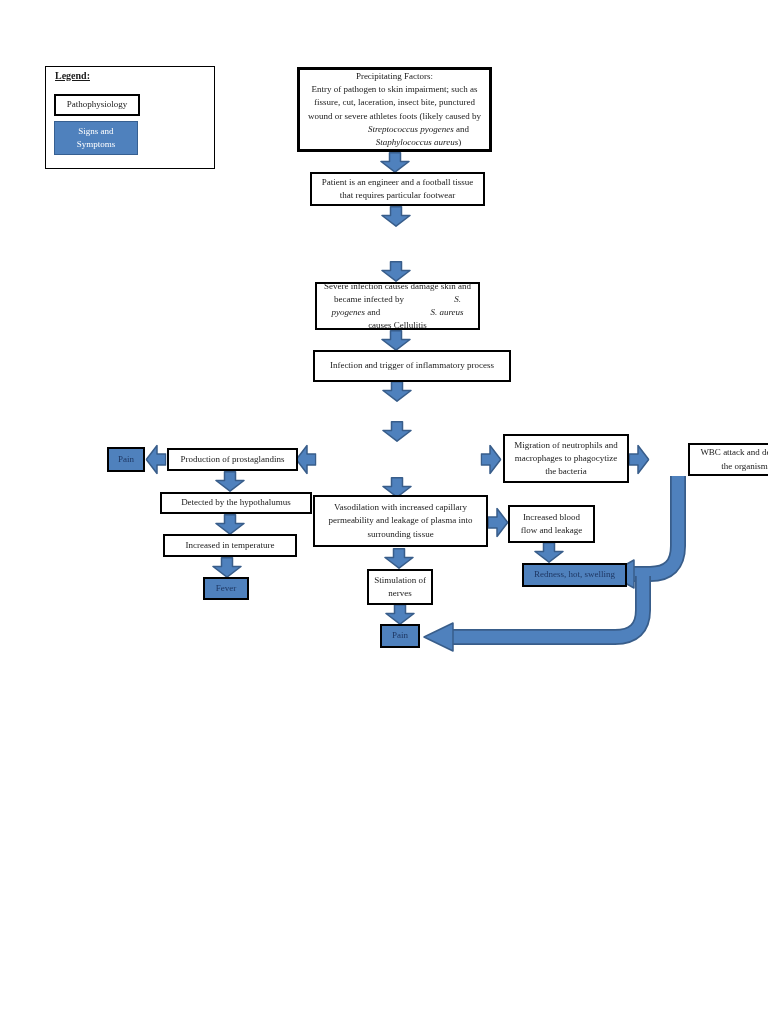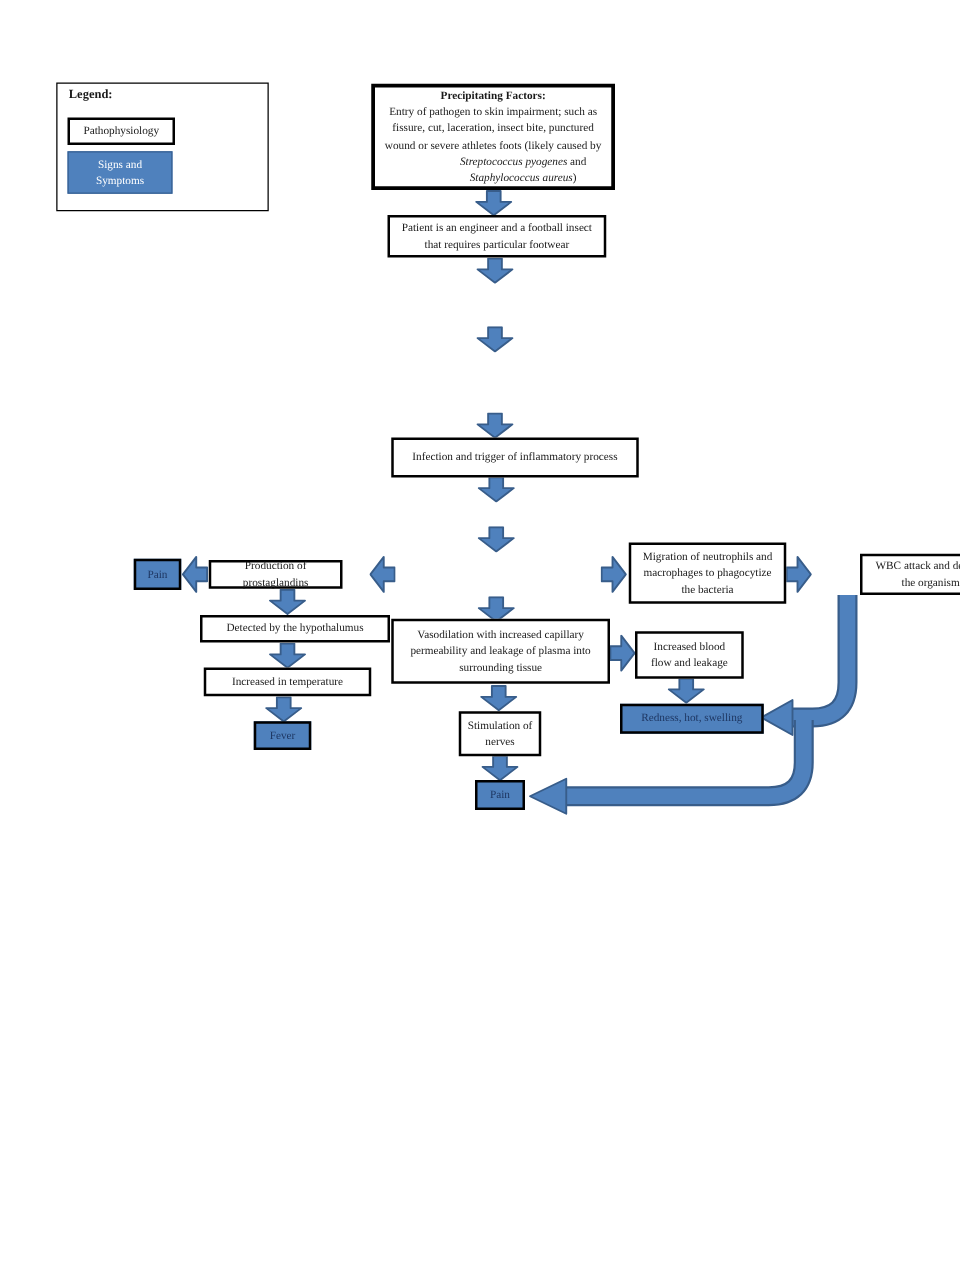--- a/index.html
+++ b/index.html
@@ -9,28 +9,28 @@
     overflow:hidden;
   }
   .node{
     position:absolute;box-sizing:border-box;background:#ffffff;
     border:2.5px solid #000000;display:flex;flex-direction:column;
     align-items:center;justify-content:center;text-align:center;
     font-size:9px;line-height:1.45;padding:1px 4px;z-index:2;
   }
   .node.thick{border-width:3px;}
   .node.blue{background:#4f81bd;color:#1f3864;}
-  .node .ttl{font-weight:bold;}
+  .node .ttl{font-weight:normal;}
   .it{font-style:italic;margin-left:48px;}
   .legend-frame{
     position:absolute;box-sizing:border-box;border:1px solid #000000;
     background:#ffffff;z-index:2;
   }
   .legend-title{
-    position:absolute;font-weight:bold;
+    position:absolute;font-weight:bold;text-decoration:underline;
     font-size:10px;z-index:3;
   }
   .legend-blue{
     background:#4f81bd;color:#ffffff;border:1.5px solid #365f91;
   }
   .barrow{position:absolute;z-index:1;line-height:0;}
   svg{display:block;}
   #elbow-layer{position:absolute;left:0;top:0;z-index:1;}
 </style>
 </head>
@@ -59,32 +59,35 @@
   <div class="node legend-blue" style="left:54px;top:121px;width:84px;height:34px">
     <span>Signs and Symptoms</span>
   </div>
 
   <div class="node thick" style="left:297px;top:67px;width:195px;height:85px">
     <div class="ttl">Precipitating Factors:</div>
     <div><span>Entry of pathogen to skin impairment; such as fissure, cut, laceration, insect bite, punctured wound or severe athletes foots (likely caused by </span><span class="it">Streptococcus pyogenes</span><span> and </span><span class="it">Staphylococcus aureus</span><span>)</span></div>
   </div>
 
   <div class="node" style="left:310px;top:172px;width:175px;height:34px">
-    <span>Patient is an engineer and a football insect that requires particular footwear</span>
-  </div>
-
-
+    <span>Patient is an engineer and a football tissue that requires particular footwear</span>
+  </div>
+
+
+  <div class="node" style="left:315px;top:282px;width:165px;height:48px">
+    <div><span>Severe infection causes damage skin and became infected by </span><span class="it">S. pyogenes</span><span> and </span><span class="it">S. aureus</span><span> causes Cellulitis</span></div>
+  </div>
 
   <div class="node" style="left:313px;top:350px;width:198px;height:32px">
     <span>Infection and trigger of inflammatory process</span>
   </div>
 
 
 
-  <div class="node" style="left:167px;top:448px;width:107px;height:23px">
+  <div class="node" style="left:167px;top:448px;width:131px;height:23px">
     <span>Production of prostaglandins</span>
   </div>
   <div class="node blue" style="left:107px;top:447px;width:38px;height:25px">
     <span>Pain</span>
   </div>
   <div class="node" style="left:160px;top:492px;width:152px;height:22px">
     <span>Detected by the hypothalumus</span>
   </div>
   <div class="node" style="left:163px;top:534px;width:134px;height:23px">
     <span>Increased in temperature</span>
@@ -99,21 +102,21 @@
   <div class="node" style="left:688px;top:443px;width:113px;height:33px">
     <span>WBC attack and destroy the organism</span>
   </div>
 
   <div class="node" style="left:313px;top:495px;width:175px;height:52px">
     <span>Vasodilation with increased capillary permeability and leakage of plasma into surrounding tissue</span>
   </div>
   <div class="node" style="left:508px;top:505px;width:87px;height:38px">
     <span>Increased blood flow and leakage</span>
   </div>
-  <div class="node blue" style="left:496px;top:563px;width:115px;height:24px">
+  <div class="node blue" style="left:522px;top:563px;width:105px;height:24px">
     <span>Redness, hot, swelling</span>
   </div>
   <div class="node" style="left:367px;top:569px;width:66px;height:36px">
     <span>Stimulation of nerves</span>
   </div>
   <div class="node blue" style="left:380px;top:624px;width:40px;height:24px">
     <span>Pain</span>
   </div>
 
 <div class="barrow" style="left: 380px; top: 151.5px; width: 30px; height: 21px; transform: rotate(0deg);">

